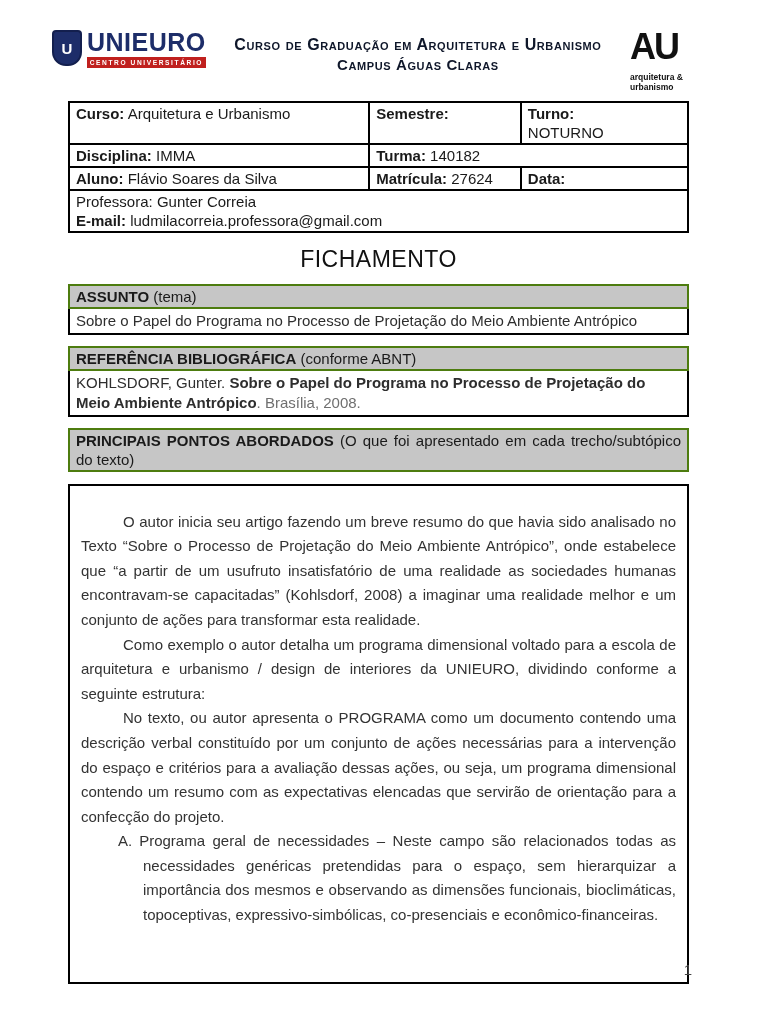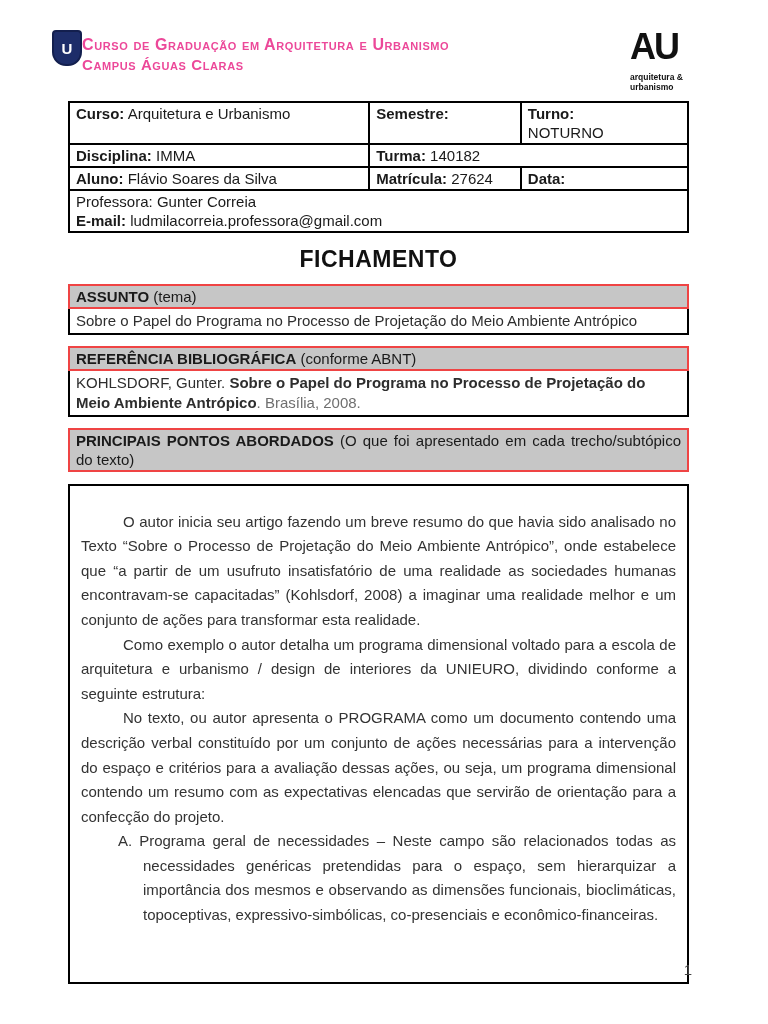--- a/index.html
+++ b/index.html
@@ -16,34 +16,34 @@
   .shield {
     width: 30px; height: 36px; background: #1d2d69; border: 2px solid #131f4e;
     border-radius: 4px 4px 14px 14px; color: #fff; font-weight: bold; font-size: 15px;
     display: flex; align-items: center; justify-content: center;
   }
   .unieuro-name { font-size: 25px; font-weight: bold; color: #1d2d69; letter-spacing: .5px; line-height: 1; }
   .unieuro-tag {
     background: #c0201e; color: #fff; font-size: 6.6px; font-weight: bold;
     letter-spacing: 1.6px; text-align: center; padding: 2px 1px; margin-top: 2px;
   }
-  .header-center { flex: 1; text-align: left; padding-top: 6px; color: #ec4899; }
+  .header-center { flex: 1; text-align: center; padding-top: 6px; color: #0f172a; }
   .hc-line1 { font-size: 16px; font-variant: small-caps; font-weight: bold; letter-spacing: .6px; }
   .hc-line2 { font-size: 15px; font-variant: small-caps; font-weight: bold; letter-spacing: .6px; margin-top: 2px; }
   .logo-au { flex: 0 0 auto; width: 78px; text-align: left; color: #111; }
   .au-mark { font-size: 36px; line-height: .95; letter-spacing: -2px; font-weight: 700; }
   .au-caption { font-size: 8.5px; font-weight: bold; line-height: 1.2; margin-top: 8px; white-space: pre-line; }
   
   .content { margin: 0 68px; width: 621px; }
   .info-table { width: 100%; border-collapse: collapse; font-size: 15px; margin-top: 8px; }
   .info-table td { border: 2px solid #000; padding: 1px 6px; vertical-align: top; line-height: 19px; }
   .lbl { font-weight: bold; }
-  .doc-title { text-align: center; font-size: 23px; font-weight: bold; letter-spacing: .5px; margin: 13px 0 11px; color: #111; }
+  .doc-title { text-align: center; font-size: 23px; font-weight: normal; letter-spacing: .5px; margin: 13px 0 11px; color: #111; }
   .sec-header {
-    background: #c6c6c6; border: 2px solid #ef4444; padding: 1px 6px;
+    background: #c6c6c6; border: 2px solid #4d7c0f; padding: 1px 6px;
     font-size: 15px; line-height: 19px; text-align: justify;
   }
   .sec-header .note { font-weight: normal; }
   .sec-header .head { font-weight: bold; }
   .sec-body { border: 2px solid #000; border-top: 0; padding: 2px 6px; font-size: 15px; line-height: 20px; color: #2e2e2e; }
   .sec-gap { height: 11px; }
   .bold { font-weight: bold; }
   .muted { color: #6f6f6f; }
   
   .body-box {
@@ -58,20 +58,24 @@
   .page-number { position: absolute; right: 76px; bottom: 46px; font-size: 15px; color: #444; }
 </style>
 </head>
 <body>
 
 <div class="page">
 
   <div class="doc-header">
     <div class="logo-unieuro">
       <div class="shield">U</div>
+      <div>
+        <div class="unieuro-name">UNIEURO</div>
+        <div class="unieuro-tag">CENTRO UNIVERSITÁRIO</div>
+      </div>
     </div>
     <div class="header-center">
       <div class="hc-line1">Curso de Graduação em Arquitetura e Urbanismo</div>
       <div class="hc-line2">Campus Águas Claras</div>
     </div>
     <div class="logo-au">
       <div class="au-mark">AU</div>
       <div class="au-caption">arquitetura &amp;
 urbanismo</div>
     </div>

